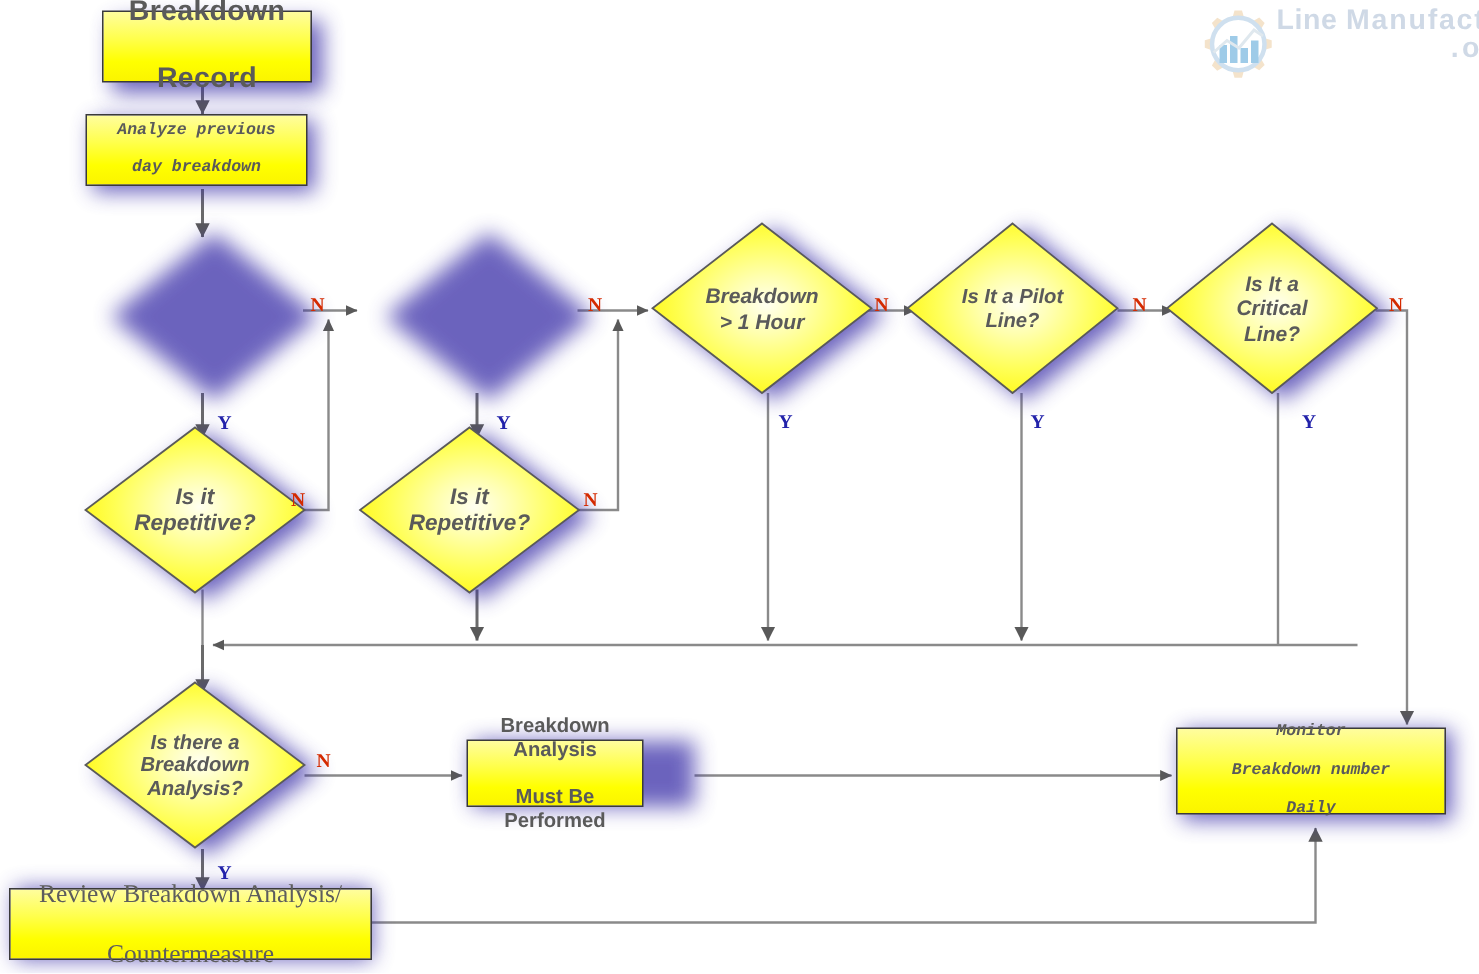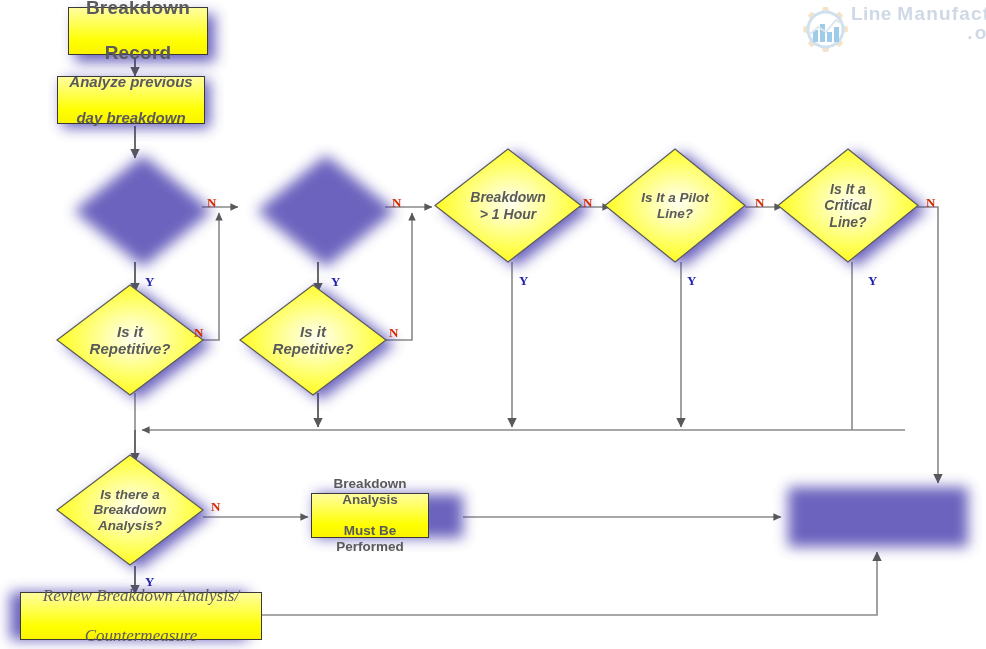--- a/index.html
+++ b/index.html
@@ -59,23 +59,24 @@
     z-index: 3;
   }
   .box span { display: block; line-height: 1.18; }
 
   .box.title {
     font-size: 19px;
     font-weight: bold;
     letter-spacing: .2px;
   }
   .box.bi {
-    font-size: 15px;
+    font-size: 11px;
     font-weight: bold;
     font-style: italic;
+    font-family: Liberation Mono, monospace;
   }
   .box.b {
     font-size: 13.5px;
     font-weight: bold;
   }
   .box.serif {
     font-family: "Liberation Serif", serif;
     font-size: 17px;
     font-weight: normal;
     color: #5d5d5d;
@@ -380,22 +381,29 @@
     </div>
   </div>
 
   <div class="box b" style="left:311px; top:493px; width:118px; height:45px;">
     <span>
       <span>Breakdown Analysis</span><br>
       <span>Must Be Performed</span>
     </span>
   </div>
 
-
-  <div class="box serif" style="left:20px; top:592px; width:242px; height:48px;font-style:italic;">
+  <div class="box bi" style="left:784px; top:485px; width:180px; height:58px;">
+    <span>
+      <span>Monitor</span><br>
+      <span>Breakdown number</span><br>
+      <span>Daily</span>
+    </span>
+  </div>
+
+  <div class="box serif" style="left:6px; top:592px; width:242px; height:48px;">
     <span>
       <span>Review Breakdown Analysis/</span><br>
       <span>Countermeasure</span>
     </span>
   </div>
 
   <span class="elabel n" style="left:207px; top:196px;">N</span>
   <span class="elabel y" style="left:145px; top:275px;">Y</span>
   <span class="elabel n" style="left:194px; top:326px;">N</span>
 

